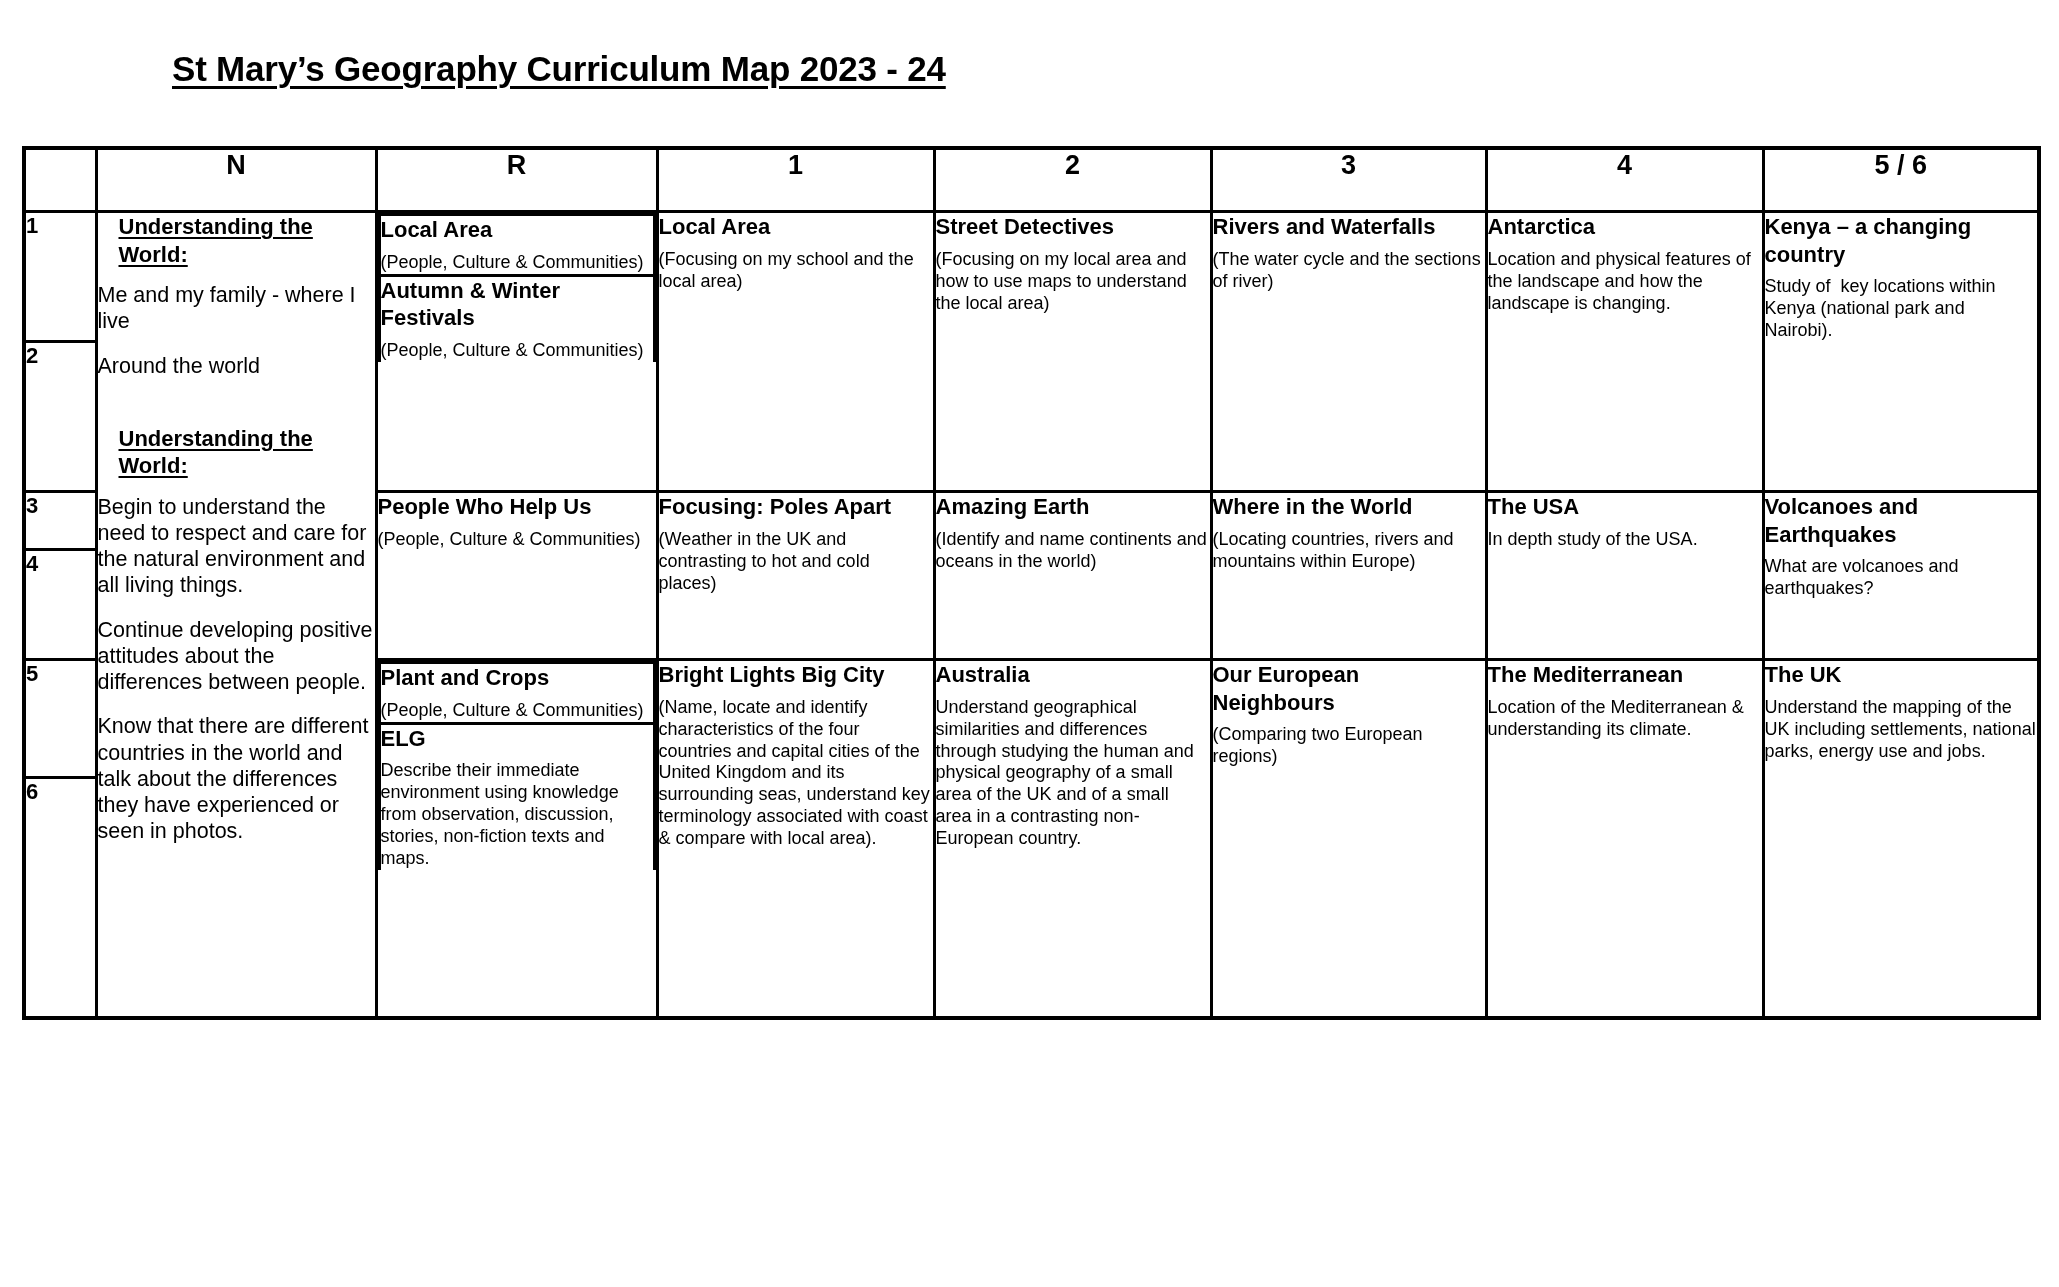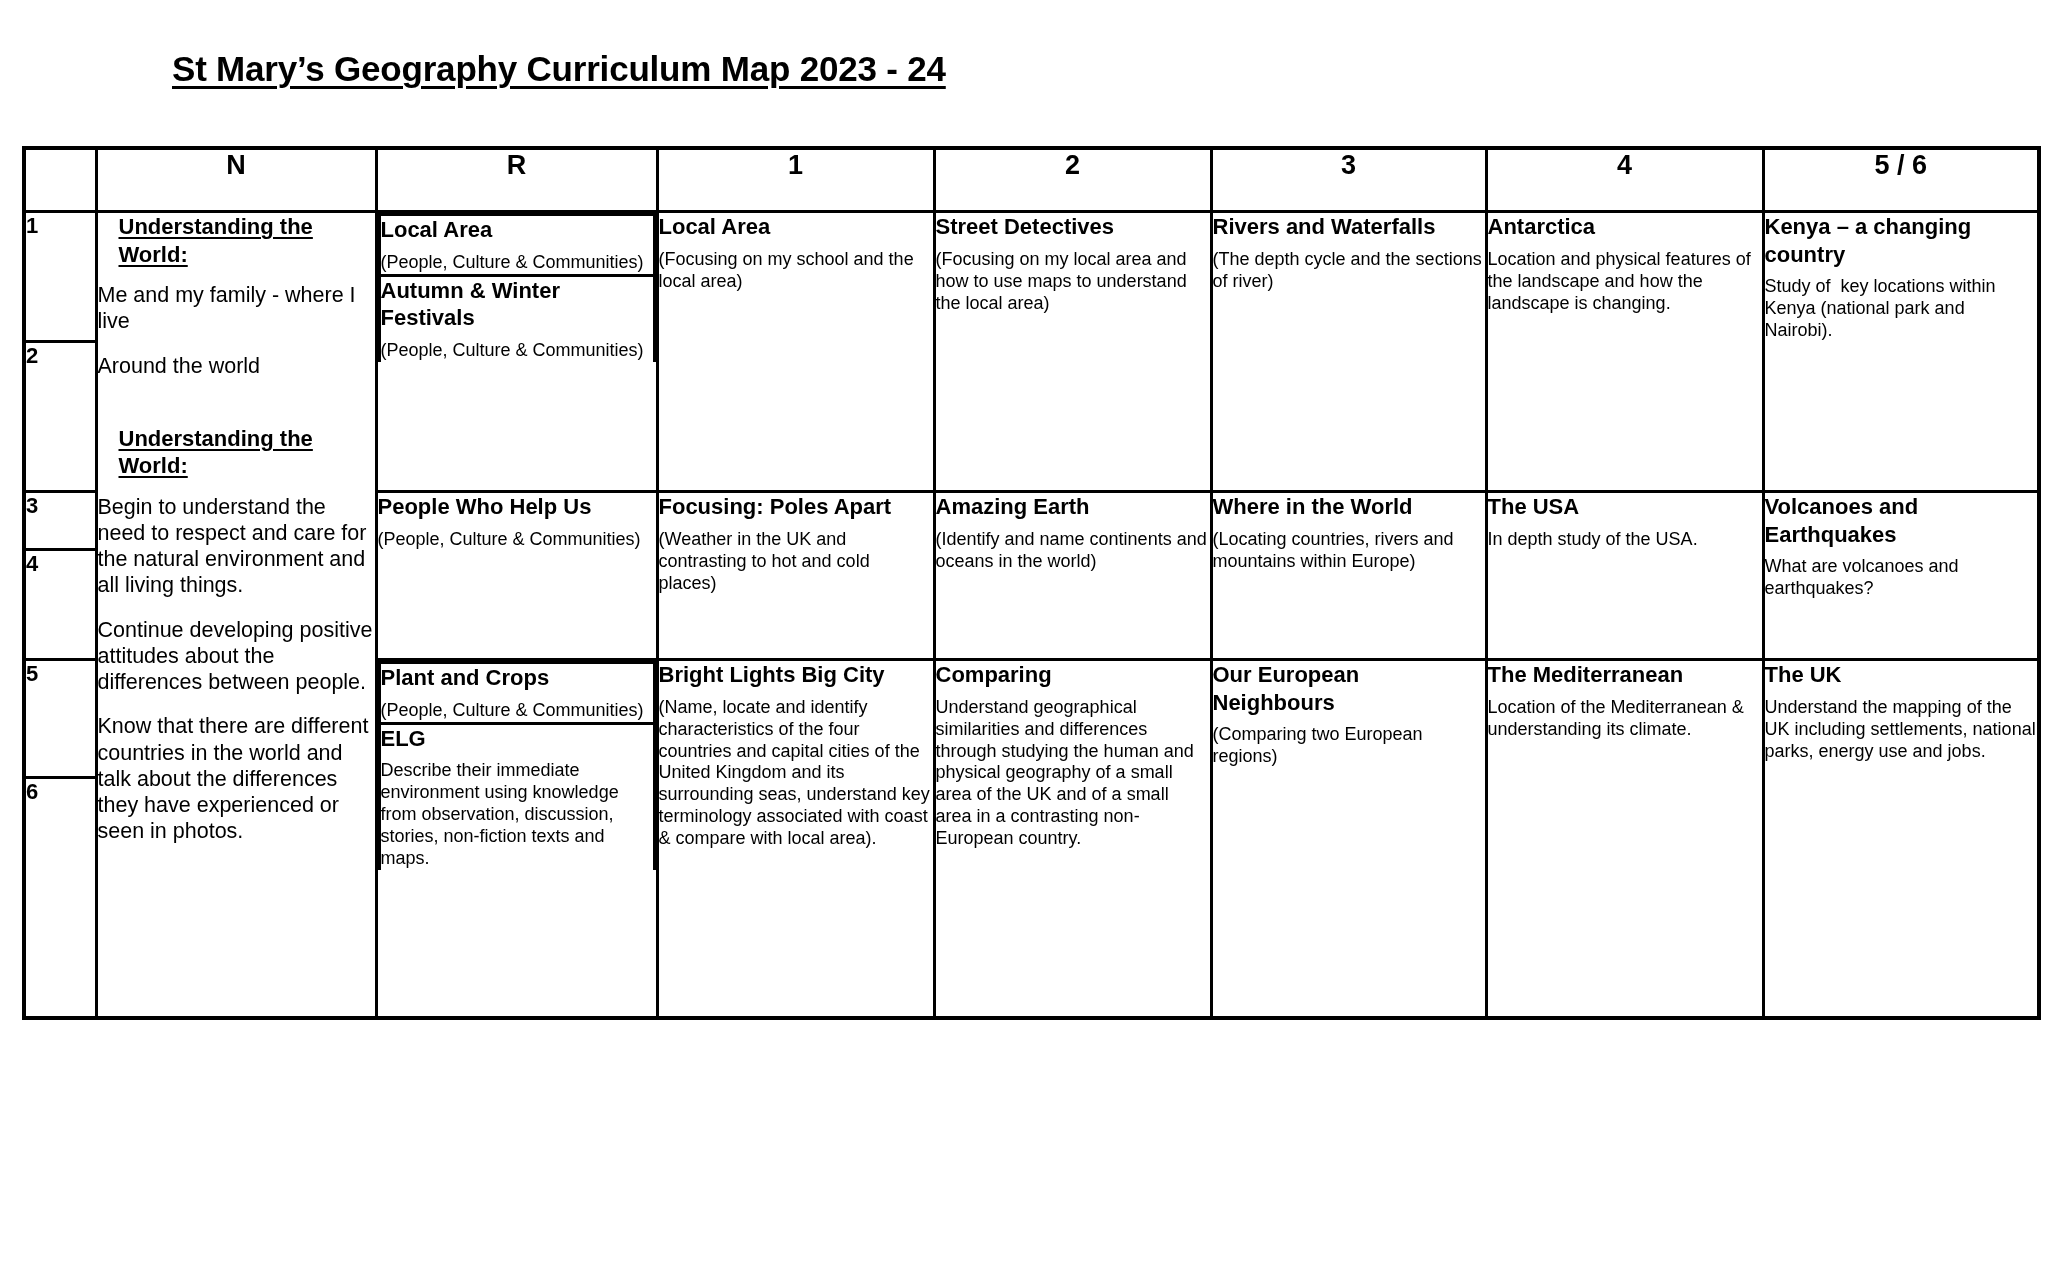--- a/index.html
+++ b/index.html
@@ -215,21 +215,21 @@
             <div class="desc">(Focusing on my school and the local area)</div>
           </td>
 
           <td class="cell" rowspan="2">
             <div class="topic">Street Detectives</div>
             <div class="desc">(Focusing on my local area and how to use maps to understand the local area)</div>
           </td>
 
           <td class="cell" rowspan="2">
             <div class="topic">Rivers and Waterfalls</div>
-            <div class="desc">(The depth cycle and the sections of river)</div>
+            <div class="desc">(The water cycle and the sections of river)</div>
           </td>
 
           <td class="cell" rowspan="2">
             <div class="topic">Antarctica</div>
             <div class="desc">Location and physical features of the landscape and how the landscape is changing.</div>
           </td>
 
           <td class="cell" rowspan="2">
             <div class="topic">Kenya – a changing country</div>
             <div class="desc">Study of  key locations within Kenya (national park and Nairobi).</div>
@@ -299,21 +299,21 @@
             </tbody>
               </table>
           </td>
 
           <td class="cell" rowspan="2">
             <div class="topic">Bright Lights Big City</div>
             <div class="desc">(Name, locate and identify characteristics of the four countries and capital cities of the United Kingdom and its surrounding seas, understand key terminology associated with coast &amp; compare with local area).</div>
           </td>
 
           <td class="cell" rowspan="2">
-            <div class="topic">Comparing</div>
+            <div class="topic">Australia</div>
             <div class="desc">Understand geographical similarities and differences through studying the human and physical geography of a small area of the UK and of a small area in a contrasting non-European country.</div>
           </td>
 
           <td class="cell" rowspan="2">
             <div class="topic"> Our European Neighbours</div>
             <div class="desc">(Comparing two European regions)</div>
           </td>
 
           <td class="cell" rowspan="2">
             <div class="topic">The Mediterranean</div>

